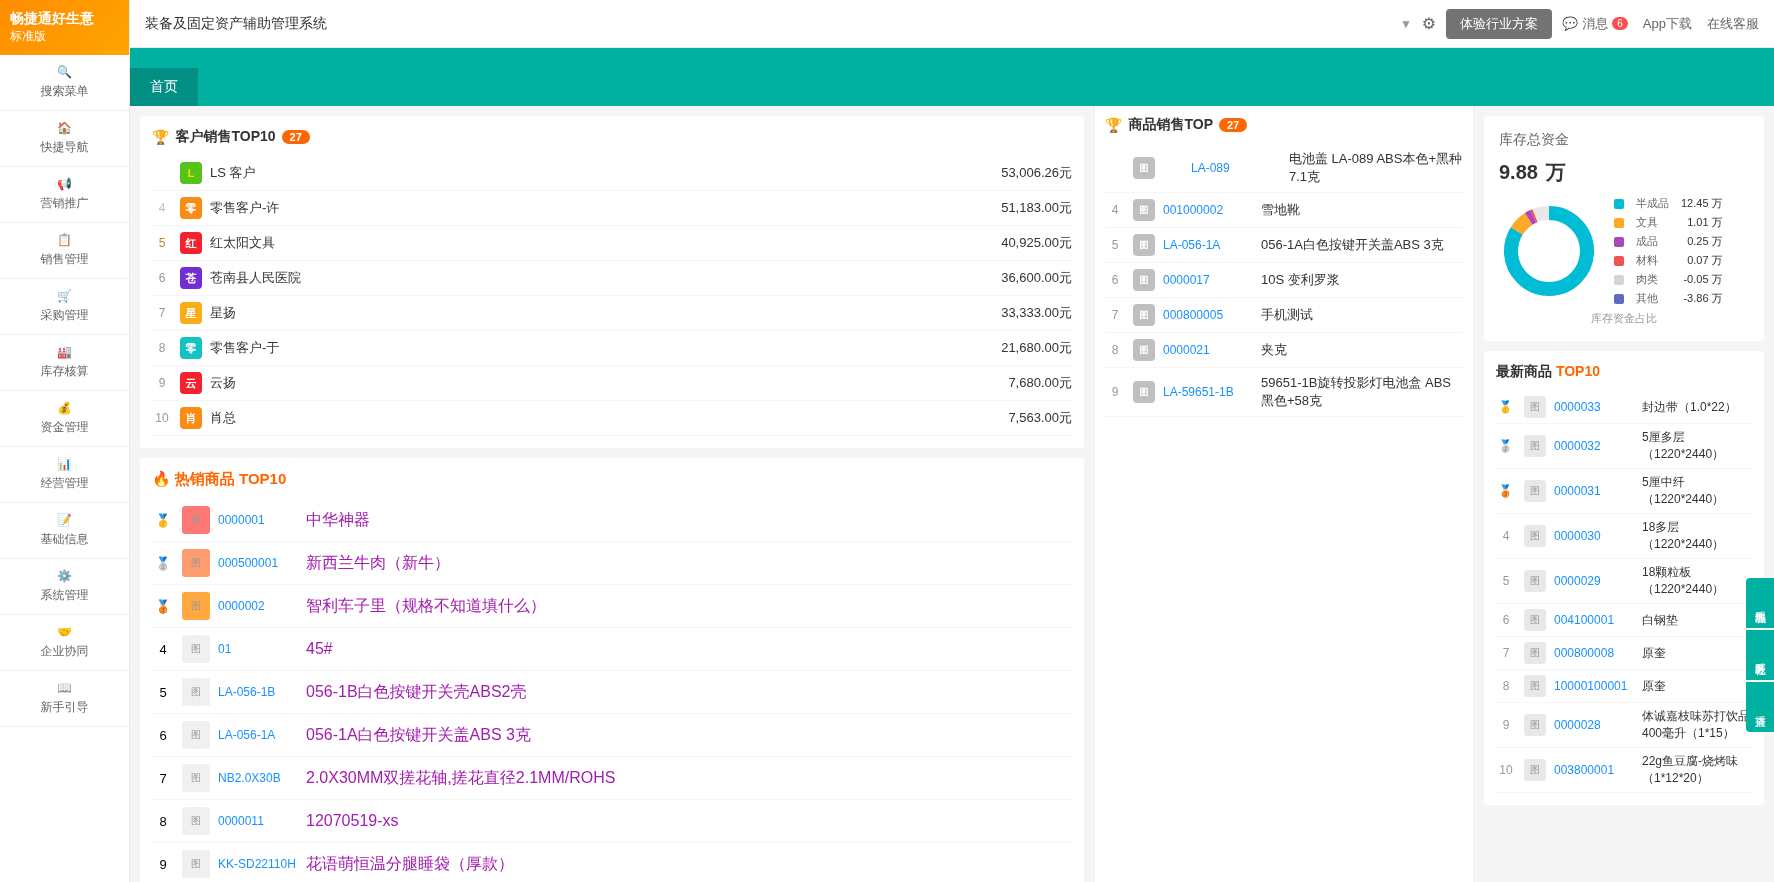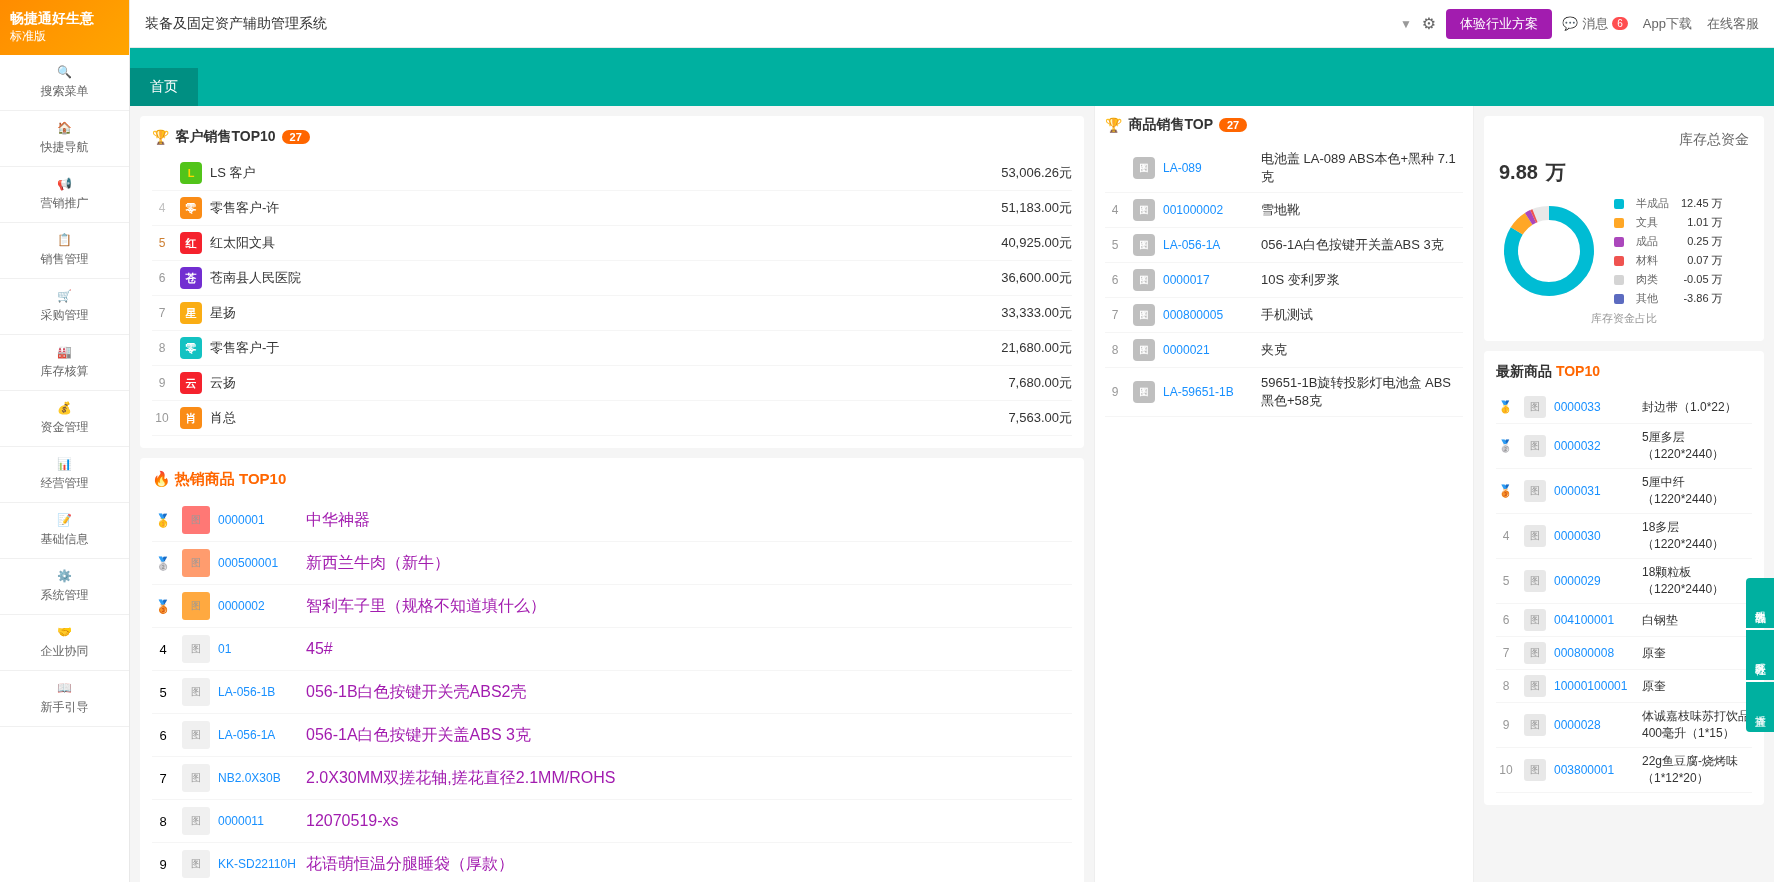--- a/index.html
+++ b/index.html
@@ -59,21 +59,21 @@
       flex-shrink: 0;
     }
     .top-bar-system-name {
       font-size: 14px;
       color: #333;
       flex: 1;
     }
     .top-bar-dropdown { display: flex; align-items: center; gap: 4px; cursor: pointer; }
     .top-bar-gear { cursor: pointer; color: #666; font-size: 16px; }
     .top-bar-btn {
-      background: #a21caf;
+      background: #737373;
       color: #fff;
       border: none;
       padding: 6px 14px;
       border-radius: 4px;
       cursor: pointer;
       font-size: 13px;
       text-align: center;
     }
     .top-bar-right { display: flex; align-items: center; gap: 15px; margin-left: auto; font-size: 13px; color: #666; }
     .top-bar-right .badge { background: #ff4d4f; color: #fff; border-radius: 10px; font-size: 10px; padding: 1px 5px; }
@@ -165,21 +165,21 @@
     .medal-gold { color: #ffd700; }
     .medal-silver { color: #c0c0c0; }
     .medal-bronze { color: #cd7f32; }
 
     
     .stock-card {
       background: #fff;
       border-radius: 4px;
       padding: 15px;
     }
-    .stock-title { font-size: 14px; color: #666; margin-bottom: 5px; text-align: right; }
+    .stock-title { font-size: 14px; color: #666; margin-bottom: 5px; }
     .stock-amount { font-size: 28px; font-weight: bold; color: #333; }
     .stock-amount span { font-size: 20px; }
 
     
     .donut-area { display: flex; align-items: center; gap: 15px; margin-top: 10px; }
     .donut-svg { width: 100px; height: 100px; flex-shrink: 0; }
     .legend { display: flex; flex-direction: column; gap: 4px; }
     .legend-item { display: flex; align-items: center; gap: 12px; font-size: 11px; color: #666; }
     .legend-dot { width: 10px; height: 10px; border-radius: 2px; flex-shrink: 0; }
     .legend-val { margin-left: auto; color: #333; font-weight: 500; white-space: nowrap; }
@@ -472,21 +472,21 @@
     <div class="col-mid">
       <div>
         <div class="card-title">
           <span>🏆</span>
           商品销售TOP
           <span style="background:#ff6600;color:#fff;border-radius:10px;padding:1px 8px;font-size:11px;">27</span>
         </div>
         <div class="rank-item">
           <span class="rank-num"></span>
           <span class="rank-badge bg-gray" style="font-size:9px;">图</span>
-          <span style="color:#1890ff;font-size:12px;width:90px;flex-shrink:0;">LA-089</span>
+          <span style="color:#1890ff;font-size:12px;width:90px;flex-shrink:0;margin-left:28px;">LA-089</span>
           <span class="rank-name">电池盖 LA-089 ABS本色+黑种 7.1克</span>
         </div>
         <div class="rank-item">
           <span class="rank-num">4</span>
           <span class="rank-badge bg-gray" style="font-size:9px;">图</span>
           <span style="color:#1890ff;font-size:12px;width:90px;flex-shrink:0;">001000002</span>
           <span class="rank-name">雪地靴</span>
         </div>
         <div class="rank-item">
           <span class="rank-num">5</span>

